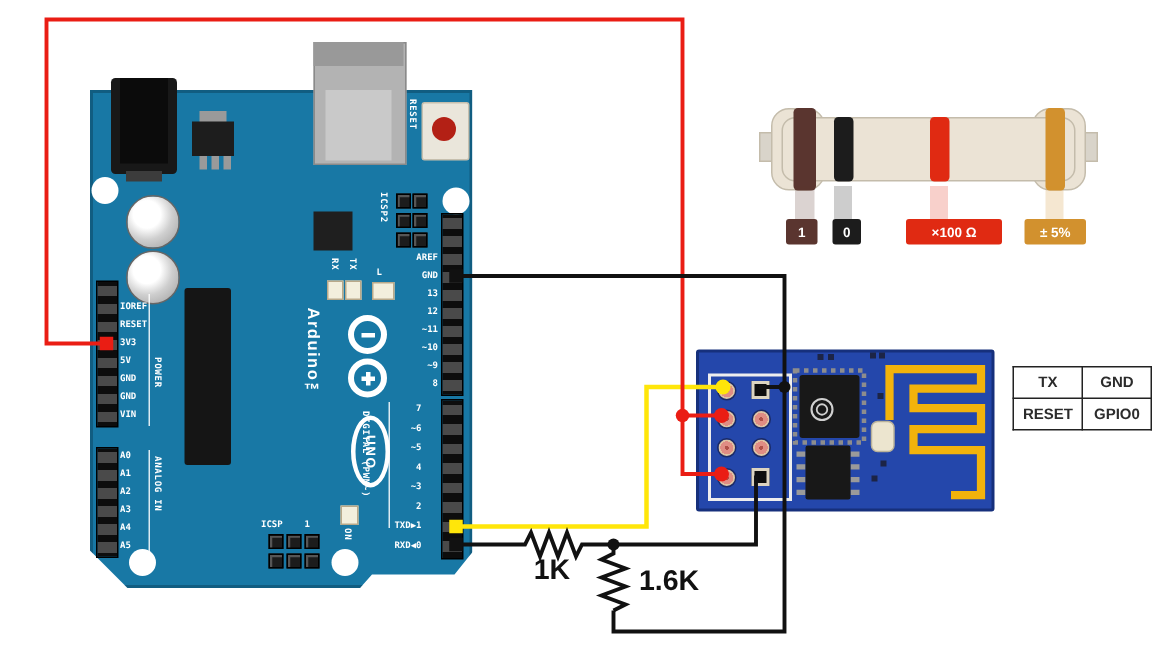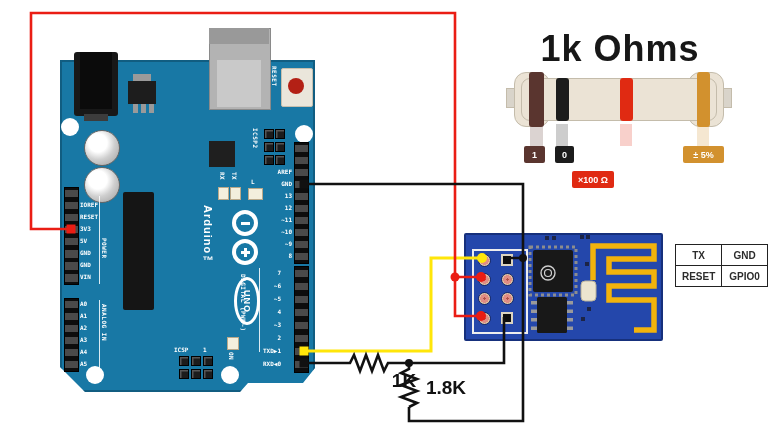--- a/index.html
+++ b/index.html
@@ -234,41 +234,40 @@
       <td>TX</td>
       <td>GND</td>
         </tr>
     <tr>
       <td>RESET</td>
       <td>GPIO0</td>
         </tr>
   </tbody>
     </table>
 
-  <div class="res-title">1k Ohms</div>
   <div class="res-part" style="left:506px;top:88px;width:10px;height:20px;background:#d9d4ca;"></div>
   <div class="res-part" style="left:722px;top:88px;width:10px;height:20px;background:#d9d4ca;"></div>
   <div class="res-part" style="left:514px;top:72px;width:36px;height:55px;border-radius:12px;"></div>
   <div class="res-part" style="left:688px;top:72px;width:36px;height:55px;border-radius:12px;"></div>
   <div class="res-part" style="left:521px;top:78px;width:196px;height:43px;border-radius:9px;"></div>
   <div class="band" style="left: 529px; top: 72px; width: 15px; height: 55px; background: rgb(90, 53, 47);"></div>
   <div class="band" style="left: 556px; top: 78px; width: 13px; height: 43px; background: rgb(28, 28, 28);"></div>
   <div class="band" style="left: 620px; top: 78px; width: 13px; height: 43px; background: rgb(224, 42, 18);"></div>
   <div class="band" style="left: 697px; top: 72px; width: 13px; height: 55px; background: rgb(210, 145, 46);"></div>
   <div class="trail" style="left: 530px; top: 124px; width: 13px; height: 22px; background: rgb(90, 53, 47);"></div>
   <div class="trail" style="left: 556px; top: 124px; width: 12px; height: 22px; background: rgb(28, 28, 28);"></div>
   <div class="trail" style="left: 620px; top: 124px; width: 12px; height: 22px; background: rgb(224, 42, 18);"></div>
   <div class="trail" style="left: 697px; top: 124px; width: 12px; height: 22px; background: rgb(210, 145, 46);"></div>
   <div class="chip" style="left: 524px; top: 146px; width: 21px; background: rgb(90, 53, 47);">1</div>
   <div class="chip" style="left: 555px; top: 146px; width: 19px; background: rgb(28, 28, 28);">0</div>
-  <div class="chip" style="left: 572px; top: 146px; width: 42px; background: rgb(224, 42, 18); margin-top: 25px;">×100 Ω</div>
+  <div class="chip" style="left: 604px; top: 146px; width: 64px; background: rgb(224, 42, 18);">×100 Ω</div>
   <div class="chip" style="left: 683px; top: 146px; width: 41px; background: rgb(210, 145, 46);">± 5%</div>
 
-  <div class="rlabel" style="left:349px;top:370px;width:38px;margin-left:36px;">1K</div>
-  <div class="rlabel" style="left:420px;top:377px;width:52px;">1.8K</div>
+  <div class="rlabel" style="left:349px;top:370px;width:38px;">1K</div>
+  <div class="rlabel" style="left:420px;top:377px;width:52px;">1.6K</div>
 
   <svg class="wires" width="768" height="432" viewBox="0 0 768 432">
 
     <path d="M304,351 H431 V258 H482" fill="none" stroke="#ffe60a" stroke-width="3"></path>
     <rect x="299.5" y="346.5" width="9" height="9" fill="#ffe60a"></rect>
     <circle cx="482" cy="258" r="5" fill="#ffe60a"></circle>
 
     <path d="M71,229 H31 V13 H455 V316 H481 M455,277 H481" fill="none" stroke="#ea1d14" stroke-width="2.6"></path>
     <rect x="66.5" y="224.5" width="9" height="9" fill="#ea1d14"></rect>
     <circle cx="455" cy="277" r="4.5" fill="#ea1d14"></circle>

